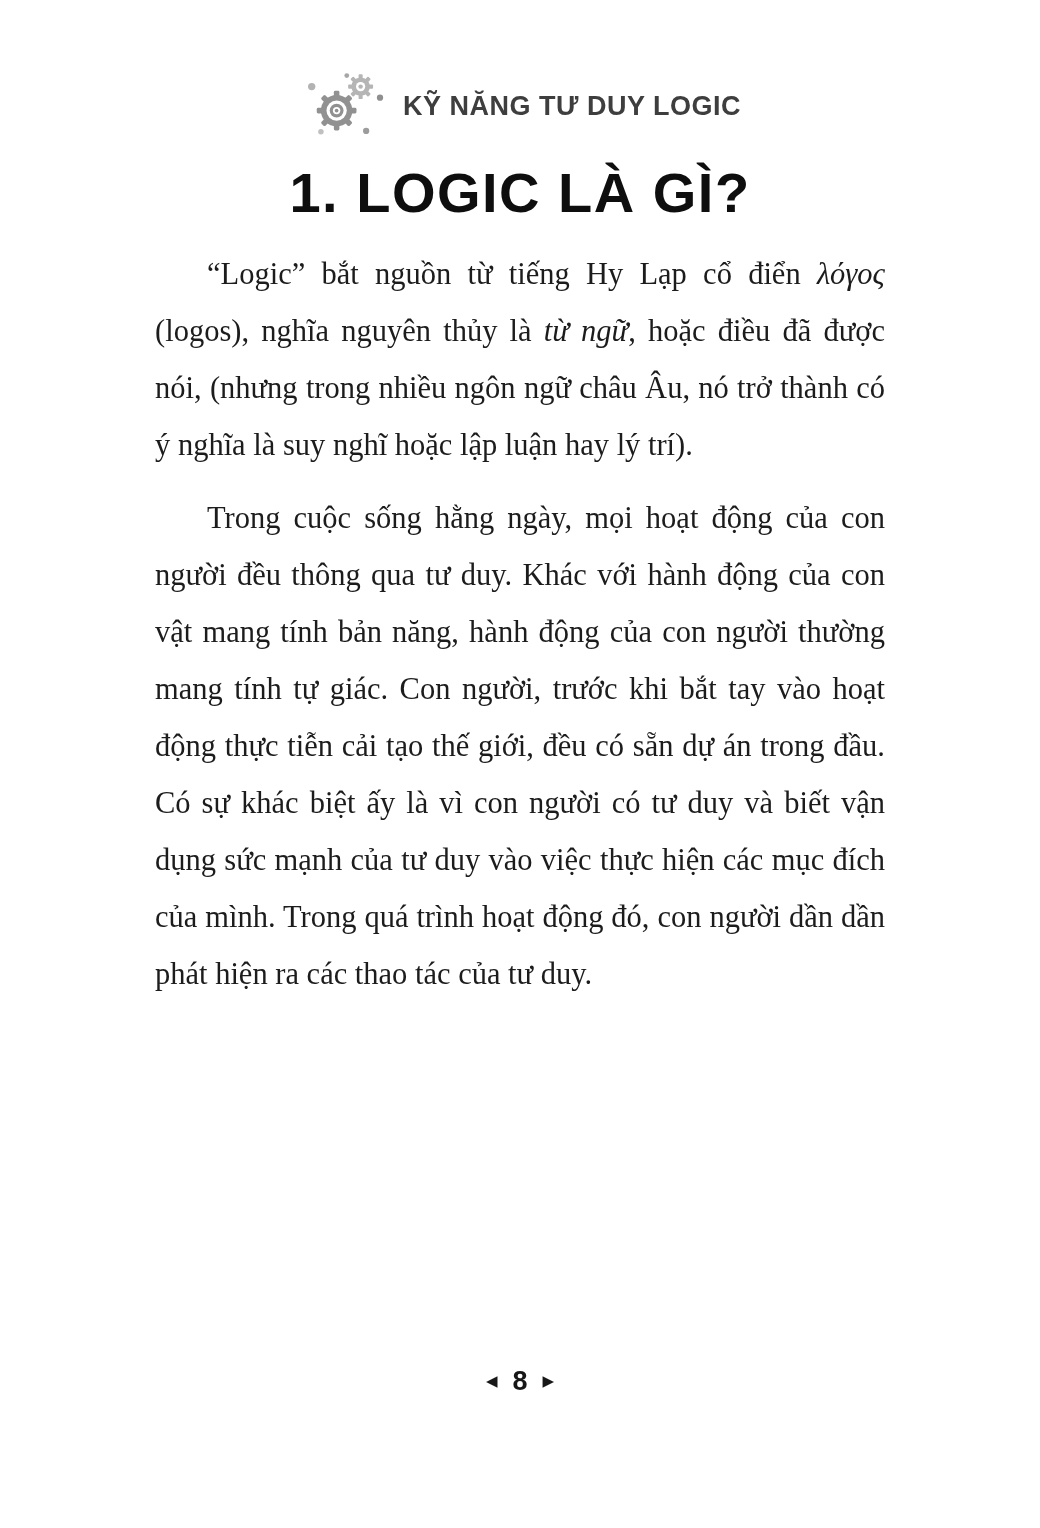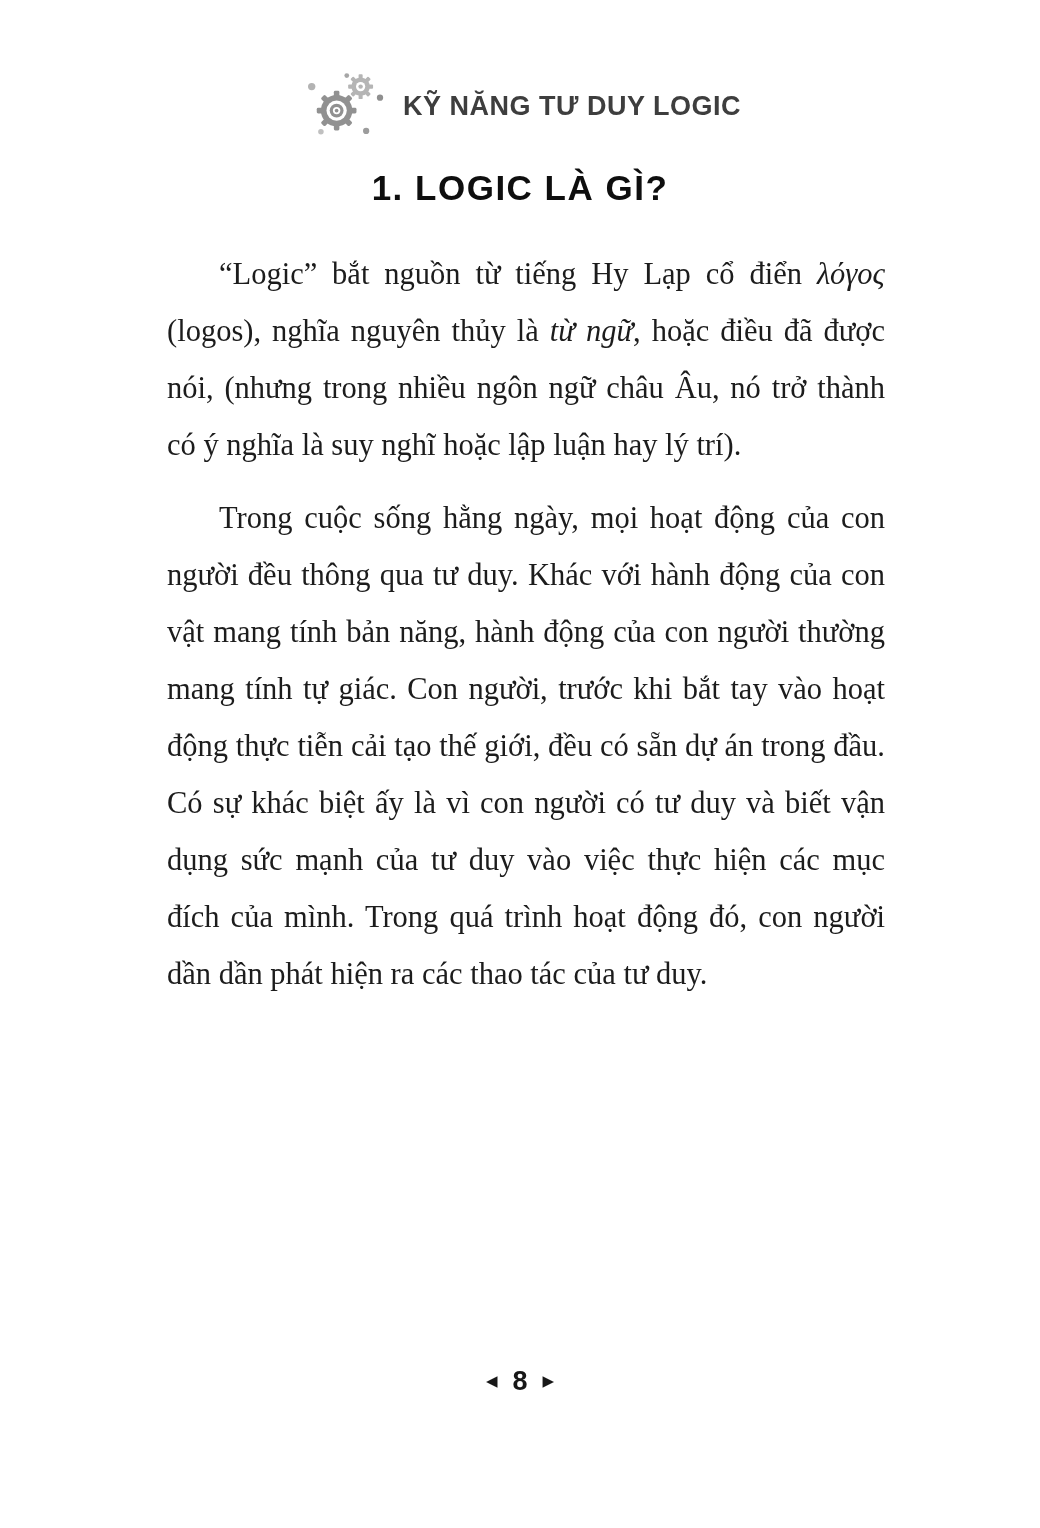--- a/index.html
+++ b/index.html
@@ -25,37 +25,37 @@
   .book-title {
     font-family: "Liberation Sans", sans-serif;
     font-weight: 700;
     font-size: 27px;
     letter-spacing: 0.5px;
     color: #3e3e3e;
     white-space: nowrap;
   }
   .chapter-title {
     position: absolute;
-    top: 168px; left: 0; right: 0;
+    top: 160px; left: 0; right: 0;
     margin: 0;
     text-align: center;
     font-family: "Liberation Sans", sans-serif;
     font-weight: 800;
-    font-size: 35px;
+    font-size: 56px;
     letter-spacing: 1.5px;
     color: #0e0e0e;
   }
   .content {
     position: absolute;
     top: 246px;
     left: 155px;
     width: 730px;
   }
   .content p {
-    margin: 0 0 16px 12px;
+    margin: 0 0 16px 0;
     font-size: 30.5px;
     line-height: 57px;
     text-align: justify;
     text-indent: 52px;
     color: #1c1c1c;
   }
   .content em { font-style: italic; }
   .footer {
     position: absolute;
     top: 1366px; left: 0; right: 0;

